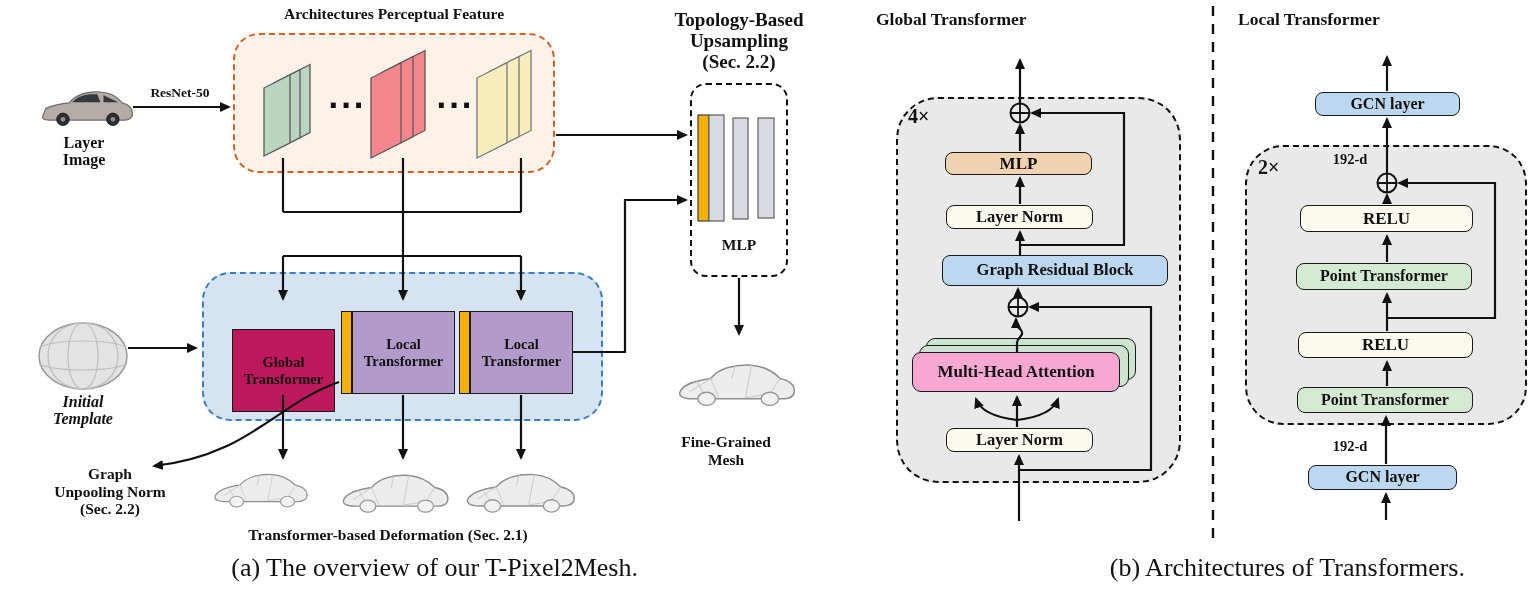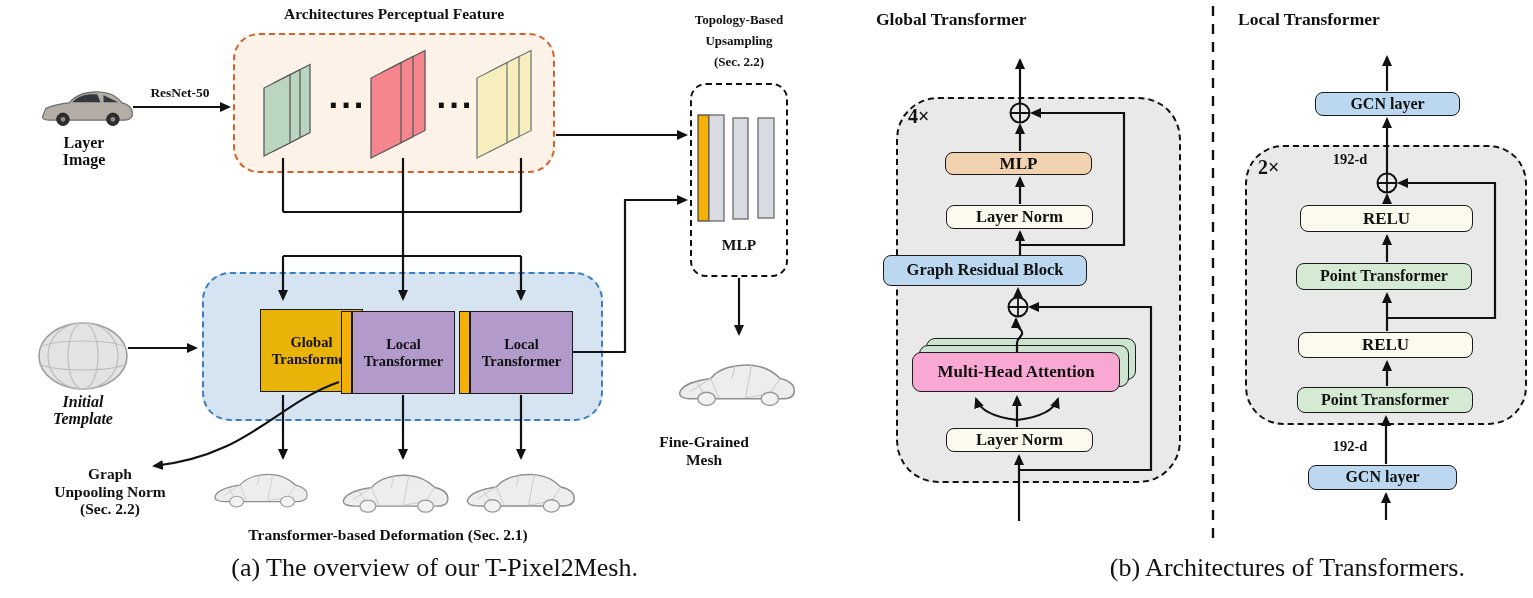--- a/index.html
+++ b/index.html
@@ -34,21 +34,21 @@
 <body>
 
 <div id="canvas">
 
   <div class="container feature-box"></div>
   <div class="container deform-box"></div>
   <div class="container topo-box"></div>
   <div class="container gray-box gbox"></div>
   <div class="container gray-box lbox"></div>
 
-  <div class="block tblock" style="left:232px;top:309px;background:#eab308;margin-left:28px;">
+  <div class="block tblock" style="left:232px;top:329px;background:#be185d;">
     <div>
         <div>Global</div>
         <div>Transformer</div>
       </div>
   </div>
   <div class="block strip" style="left:341px;top:311px;"></div>
   <div class="block tblock" style="left:352px;top:311px;background:#B29BCB;">
     <div>
         <div>Local</div>
         <div>Transformer</div>
@@ -61,21 +61,21 @@
         <div>Transformer</div>
       </div>
   </div>
 
   <div class="block rblock" style="left:945px;top:152px;width:147px;height:23px;background:#F2D3B1;font-size:17px;">
       <span>MLP</span>
     </div>
   <div class="block rblock" style="left:946px;top:205px;width:147px;height:24px;background:#FCFAEE;font-size:16.5px;">
       <span>Layer Norm</span>
     </div>
-  <div class="block rblock" style="left:883px;top:255px;width:204px;height:31px;background:#BCD8F0;font-size:16.5px;">
+  <div class="block rblock" style="left:942px;top:255px;width:226px;height:31px;background:#BCD8F0;font-size:16.5px;">
       <span>Graph Residual Block</span>
     </div>
   <div class="mha abs" style="left:926px;top:338px;width:208px;height:40px;"></div>
   <div class="mha abs" style="left:919px;top:345px;width:208px;height:40px;"></div>
   <div class="block" style="left:912px;top:352px;width:208px;height:40px;background:#f9a8d4;border-radius:9px;font-size:17px;">
       <span>Multi-Head Attention</span>
     </div>
   <div class="block rblock" style="left:946px;top:428px;width:147px;height:24px;background:#FCFAEE;font-size:16.5px;">
       <span>Layer Norm</span>
     </div>
@@ -219,36 +219,36 @@
   </svg>
 
   <div class="lbl" style="left:233px;top:5px;width:322px;font-size:15.5px;">Architectures Perceptual Feature</div>
   <div class="lbl" style="left:142px;top:85px;width:76px;font-size:13.5px;">ResNet-50</div>
   <div class="lbl" style="left:38px;top:134px;width:92px;font-size:16px;line-height:17px;">
     <div>Layer</div>
       <div>Image</div>
   </div>
   <div class="dots" style="left:328px;top:82px;">...</div>
   <div class="dots" style="left:436px;top:82px;">...</div>
-  <div class="lbl" style="left:659px;top:9px;width:160px;font-size:13px;line-height:21px;">
+  <div class="lbl" style="left:659px;top:9px;width:160px;font-size:19px;line-height:21px;">
     <div>Topology-Based</div>
       <div>Upsampling</div>
       <div>(Sec. 2.2)</div>
   </div>
   <div class="lbl" style="left:690px;top:236px;width:98px;font-size:15.5px;">MLP</div>
   <div class="lbl" style="left:33px;top:394px;width:100px;font-size:16px;line-height:16.5px;font-style:italic;">
     <div>Initial</div>
       <div>Template</div>
   </div>
   <div class="lbl" style="left:20px;top:465px;width:180px;font-size:15.5px;line-height:17.5px;">
     <div>Graph</div>
       <div>Unpooling Norm</div>
       <div>(Sec. 2.2)</div>
   </div>
-  <div class="lbl" style="left:642px;top:433px;width:124px;font-size:15.5px;line-height:17.5px;">
+  <div class="lbl" style="left:664px;top:433px;width:124px;font-size:15.5px;line-height:17.5px;">
     <div>Fine-Grained</div>
       <div>Mesh</div>
   </div>
   <div class="lbl" style="left:218px;top:526px;width:340px;font-size:15.5px;">Transformer-based Deformation (Sec. 2.1)</div>
   <div class="caption" style="left:98px;top:553px;width:540px;">(a) The overview of our T-Pixel2Mesh.</div>
 
   <div class="lbl" style="left:876px;top:9px;width:220px;font-size:17.5px;text-align:left;">Global Transformer</div>
   <div class="lbl" style="left:908px;top:105px;width:40px;font-size:20px;text-align:left;">4×</div>
   <div class="lbl" style="left:1238px;top:9px;width:220px;font-size:17.5px;text-align:left;">Local Transformer</div>
   <div class="lbl" style="left:1258px;top:156px;width:40px;font-size:20px;text-align:left;">2×</div>

